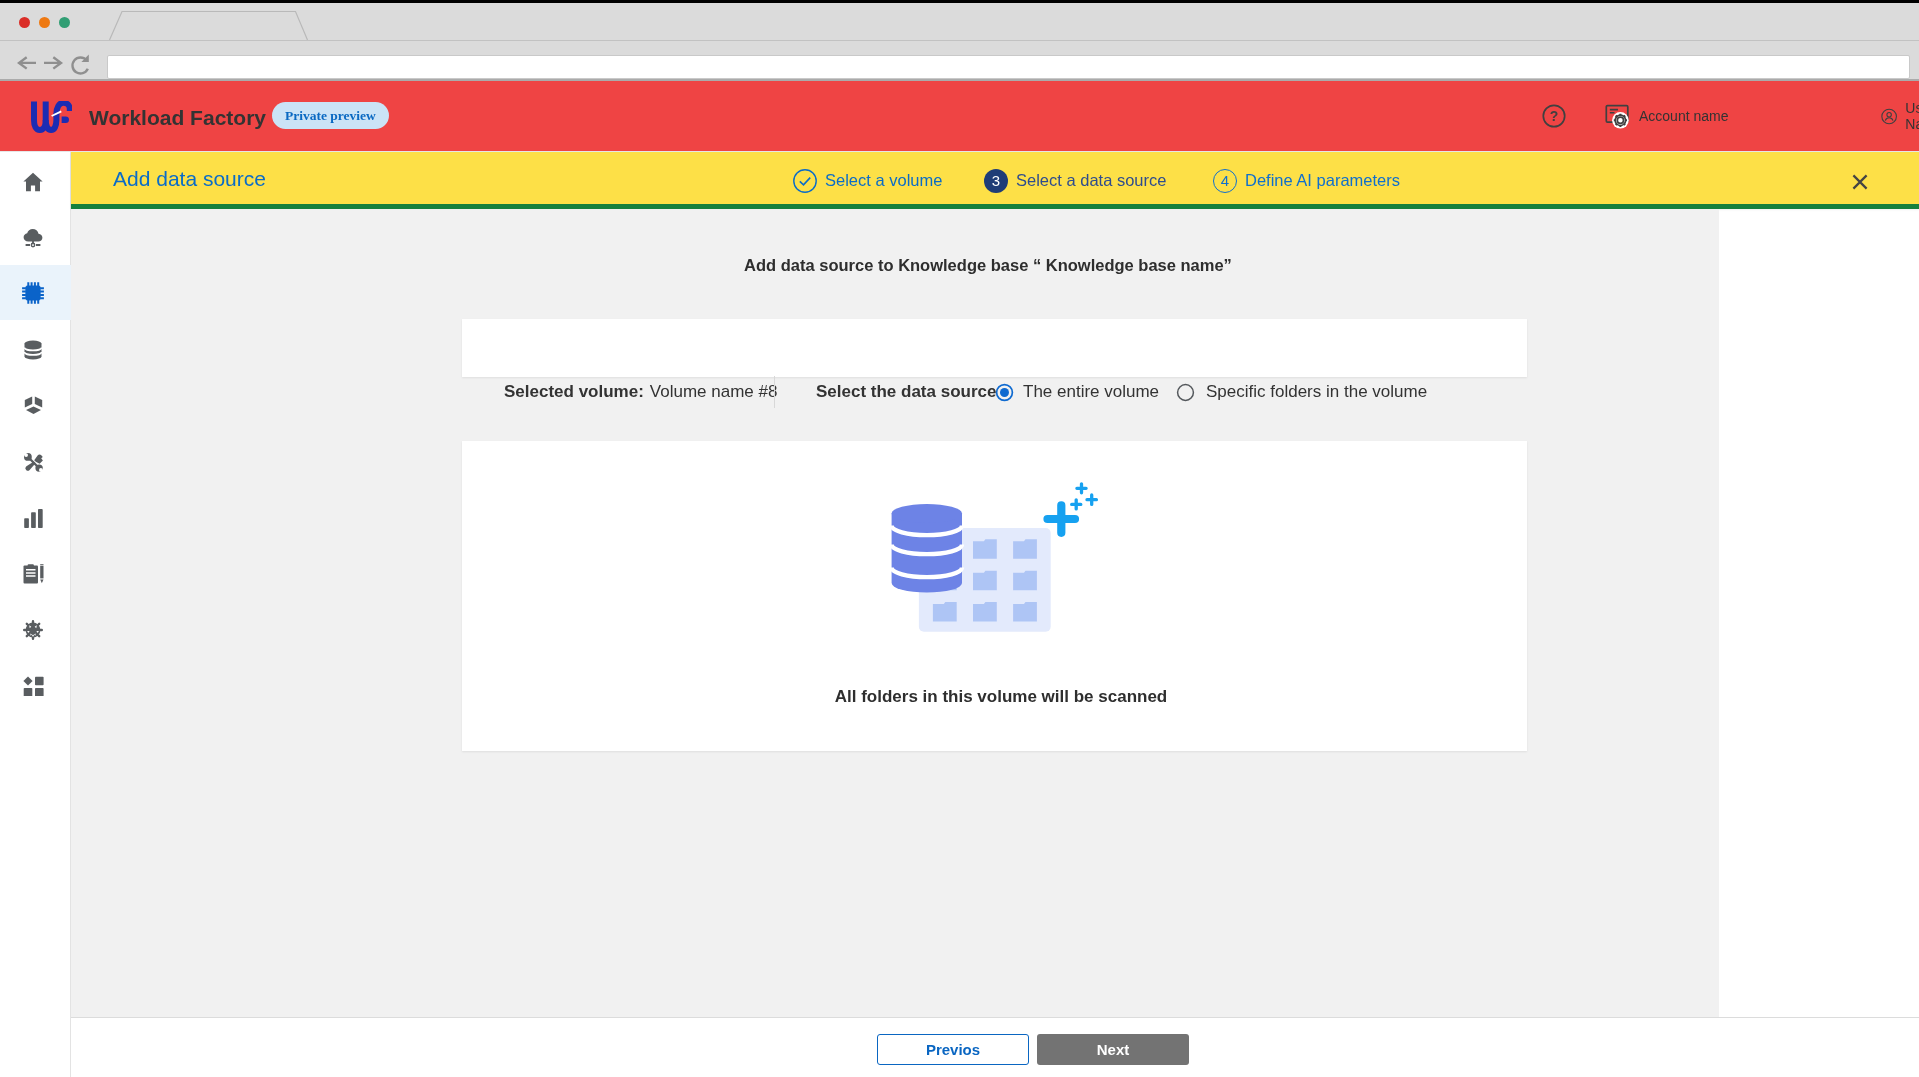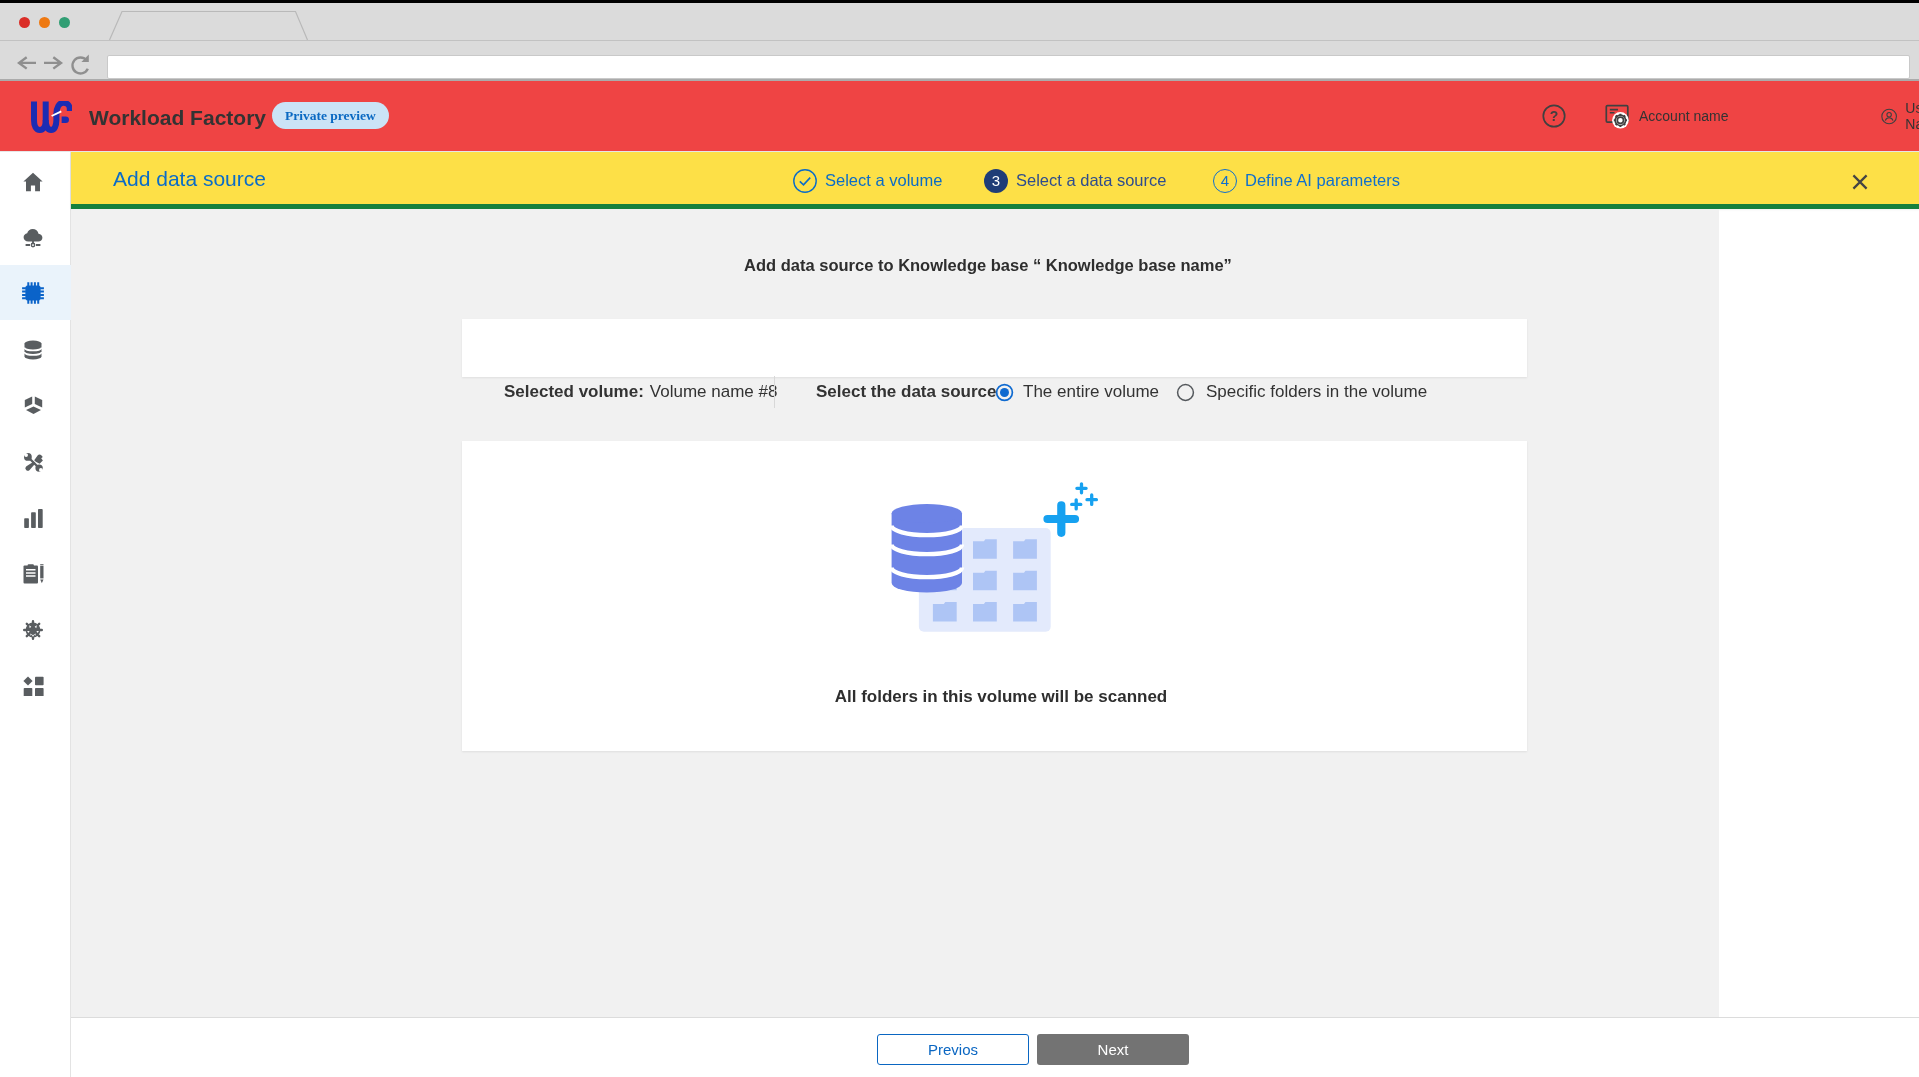--- a/index.html
+++ b/index.html
@@ -34,21 +34,21 @@
 
 #content { position:absolute; top:209px; left:71px; width:1648px; height:808px; background:#f1f1f1; }
 #content h1 { position:absolute; top:47px; left:-7px; width:1848px; text-align:center; font-size:16.5px; font-weight:700; color:#2e2e2e; }
 #card1 { position:absolute; top:110px; left:391px; width:1065px; height:58px; background:#fff; box-shadow:0 1px 2px rgba(0,0,0,0.08); }
 #card1 .row { position:absolute; top:0; left:0; width:100%; height:100%; display:flex; align-items:center; font-size:17px; color:#333;margin-top:44px; }
 #card2 { position:absolute; top:192px; left:391px; width:1065px; height:310px; background:#fff; box-shadow:0 1px 2px rgba(0,0,0,0.08);margin-top:40px; }
 #card2 .caption { position:absolute; top:246px; left:13px; width:1052px; text-align:center; font-size:17px; font-weight:700; color:#2e2e2e; }
 
 
 #footer { position:absolute; top:1017px; left:71px; width:1848px; height:60px; background:#fff; border-top:1px solid #dcdcdc; }
-.btn { position:absolute; top:16px; width:152px; height:31px; font-size:15px; font-weight:400; text-align:center; line-height:29px; border-radius:3px; }
+.btn { position:absolute; top:16px; width:152px; height:31px; font-size:15px; font-weight:700; text-align:center; line-height:29px; border-radius:3px; }
 #btn-prev { left:806px; background:#fff; border:1px solid #0a66c2; color:#0a66c2; }
 #btn-next { left:966px; background:#737373; color:#fff; line-height:31px; }
 </style>
 </head>
 <body>
 
 <div id="chrome">
   <div class="blackbar"></div>
   <div class="dot" style="left:19px; background:#da2d27;"></div>
   <div class="dot" style="left:39px; background:#ee7912;"></div>

